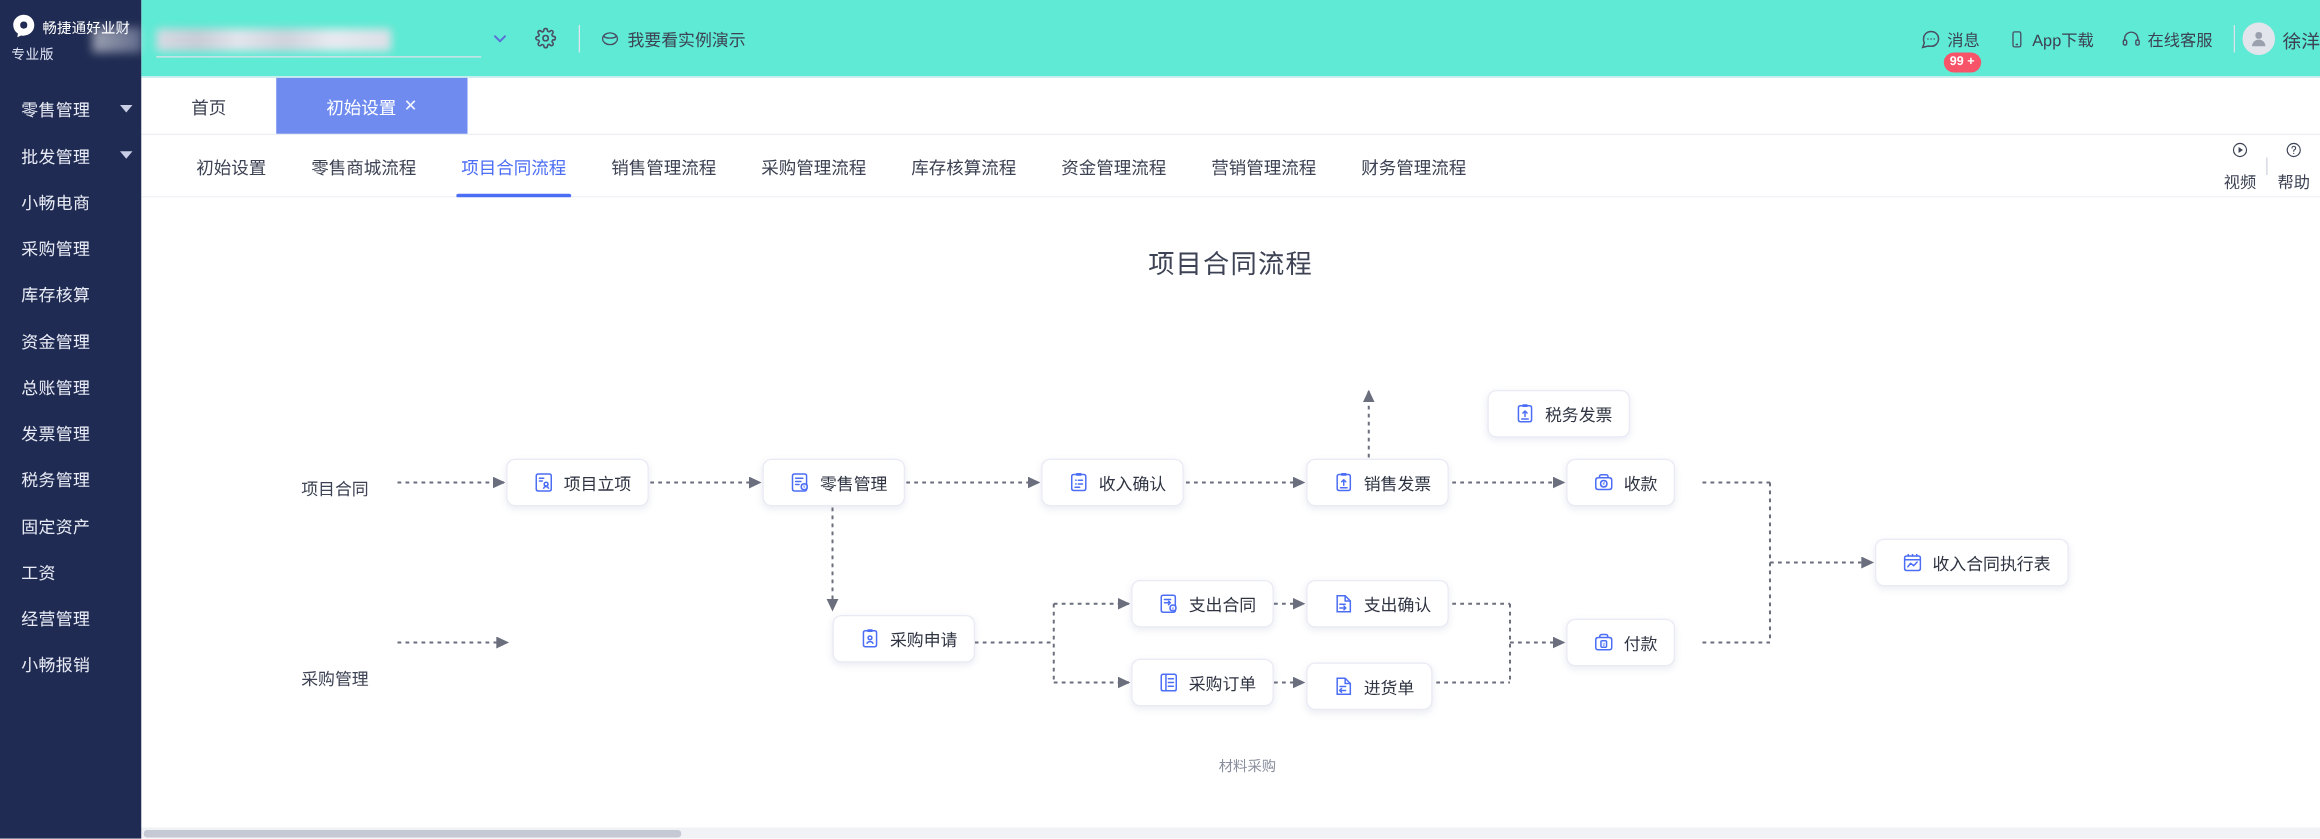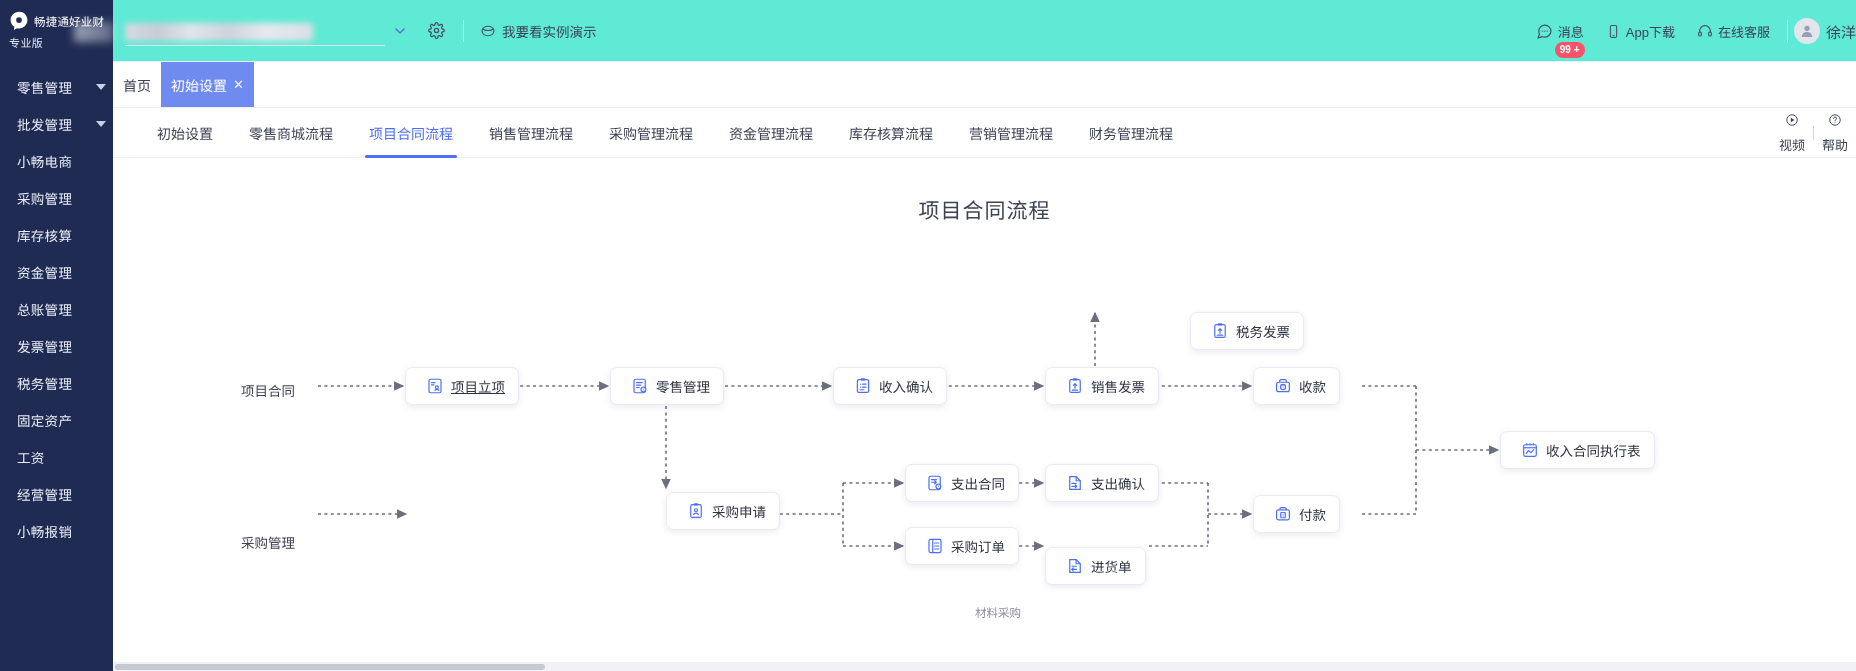--- a/index.html
+++ b/index.html
@@ -102,21 +102,21 @@
   }
   .username { font-size: 15px; color: #3d4354; white-space: nowrap; }
 
   
   .tabstrip {
     height: 46px; background: #ffffff; display: flex; align-items: stretch;
     border-bottom: 1px solid #eceef4;
   }
   .btab {
     display: flex; align-items: center; justify-content: center; gap: 6px;
-    padding: 0 10px; font-size: 14px; color: #3d4354; cursor: pointer;
+    padding: 0 40px; font-size: 14px; color: #3d4354; cursor: pointer;
   }
   .btab.active { background: #6f8bf0; color: #ffffff; }
   .btab .x { font-size: 13px; opacity: .9; }
 
   
   .secnav {
     height: 50px; background: #ffffff; display: flex; align-items: center;
     position: relative; border-bottom: 1px solid #eef0f5;
   }
   .secnav-items { display: flex; align-items: center; height: 50px; padding-left: 26px; }
@@ -326,24 +326,24 @@
         <div class="sec-item active">
             <span>项目合同流程</span>
           </div>
         <div class="sec-item">
             <span>销售管理流程</span>
           </div>
         <div class="sec-item">
             <span>采购管理流程</span>
           </div>
         <div class="sec-item">
+            <span>库存核算流程</span>
+          </div>
+        <div class="sec-item">
             <span>资金管理流程</span>
-          </div>
-        <div class="sec-item">
-            <span>库存核算流程</span>
           </div>
         <div class="sec-item">
             <span>营销管理流程</span>
           </div>
         <div class="sec-item">
             <span>财务管理流程</span>
           </div>
       </div>
       <div class="secnav-right">
         <div class="sn-link">
@@ -435,21 +435,21 @@
           <svg width="18" height="18" viewBox="0 0 24 24" fill="none" stroke="#4c6ef5" stroke-width="1.6">
               <rect x="5" y="3.5" width="14" height="17" rx="2"></rect>
               <rect x="9" y="1.8" width="6" height="3" rx="1" fill="#4c6ef5" stroke="none"></rect>
               <path d="M12 15V9m0 0-2.2 2.2M12 9l2.2 2.2" stroke-linecap="round"></path>
               <line x1="8.5" y1="17.5" x2="15.5" y2="17.5" stroke-linecap="round"></line>
             </svg>
         </span>
         <span>税务发票</span>
       </div>
 
-      <div class="node" style="left:292px; top:209px;text-decoration:underline;">
+      <div class="node" style="left:292px; top:209px;">
         <span class="nicon">
           <svg width="18" height="18" viewBox="0 0 24 24" fill="none" stroke="#4c6ef5" stroke-width="1.6">
               <rect x="4" y="3" width="16" height="18" rx="2"></rect>
               <line x1="7.3" y1="7.5" x2="12" y2="7.5" stroke-linecap="round"></line>
               <line x1="7.3" y1="10.5" x2="10.5" y2="10.5" stroke-linecap="round"></line>
               <circle cx="14.5" cy="13.8" r="2"></circle>
               <path d="M11.6 18.6a3 3 0 0 1 5.8 0"></path>
             </svg>
         </span>
         <span>项目立项</span>
@@ -565,21 +565,21 @@
               <rect x="4" y="3.2" width="16" height="17.6" rx="2"></rect>
               <line x1="9" y1="3.4" x2="9" y2="20.6"></line>
               <line x1="11.5" y1="8" x2="17" y2="8" stroke-linecap="round"></line>
               <line x1="11.5" y1="12" x2="17" y2="12" stroke-linecap="round"></line>
               <line x1="11.5" y1="16" x2="17" y2="16" stroke-linecap="round"></line>
             </svg>
         </span>
         <span>采购订单</span>
       </div>
 
-      <div class="node" style="left:932px; top:389px;">
+      <div class="node" style="left:932px; top:372px;">
         <span class="nicon">
           <svg width="18" height="18" viewBox="0 0 24 24" fill="none" stroke="#4c6ef5" stroke-width="1.6">
               <path d="M5 3.5h8.5L19 9v11.5H5z"></path>
               <polyline points="13.5,3.5 13.5,9 19,9"></polyline>
               <line x1="8" y1="12.3" x2="14" y2="12.3" stroke-linecap="round"></line>
               <path d="M14 16.5H7.6m0 0 2-2m-2 2 2 2" stroke-linecap="round" stroke-linejoin="round"></path>
             </svg>
         </span>
         <span>进货单</span>
       </div>

